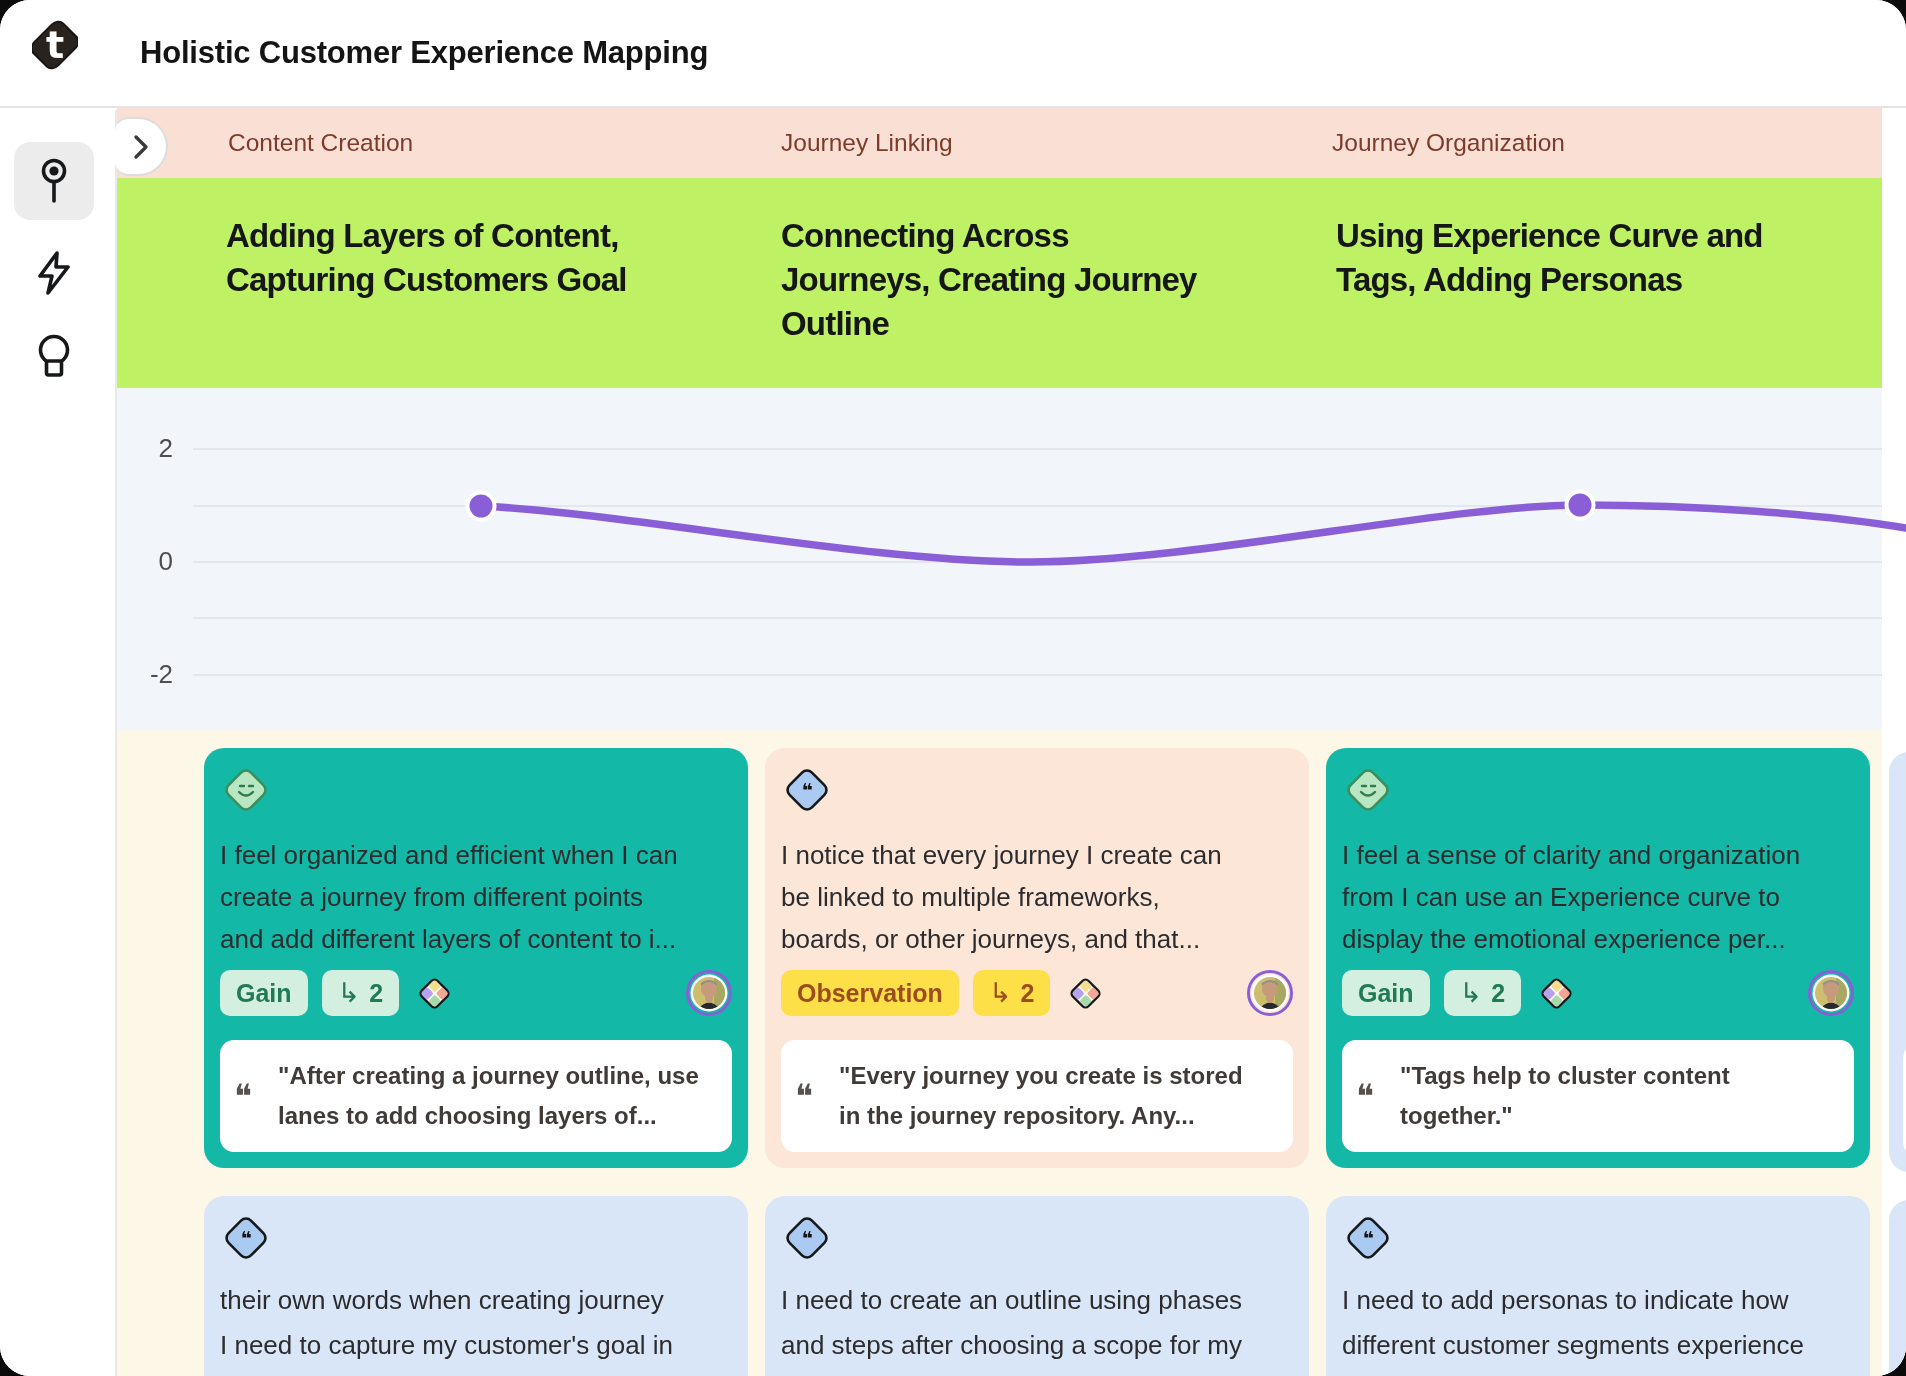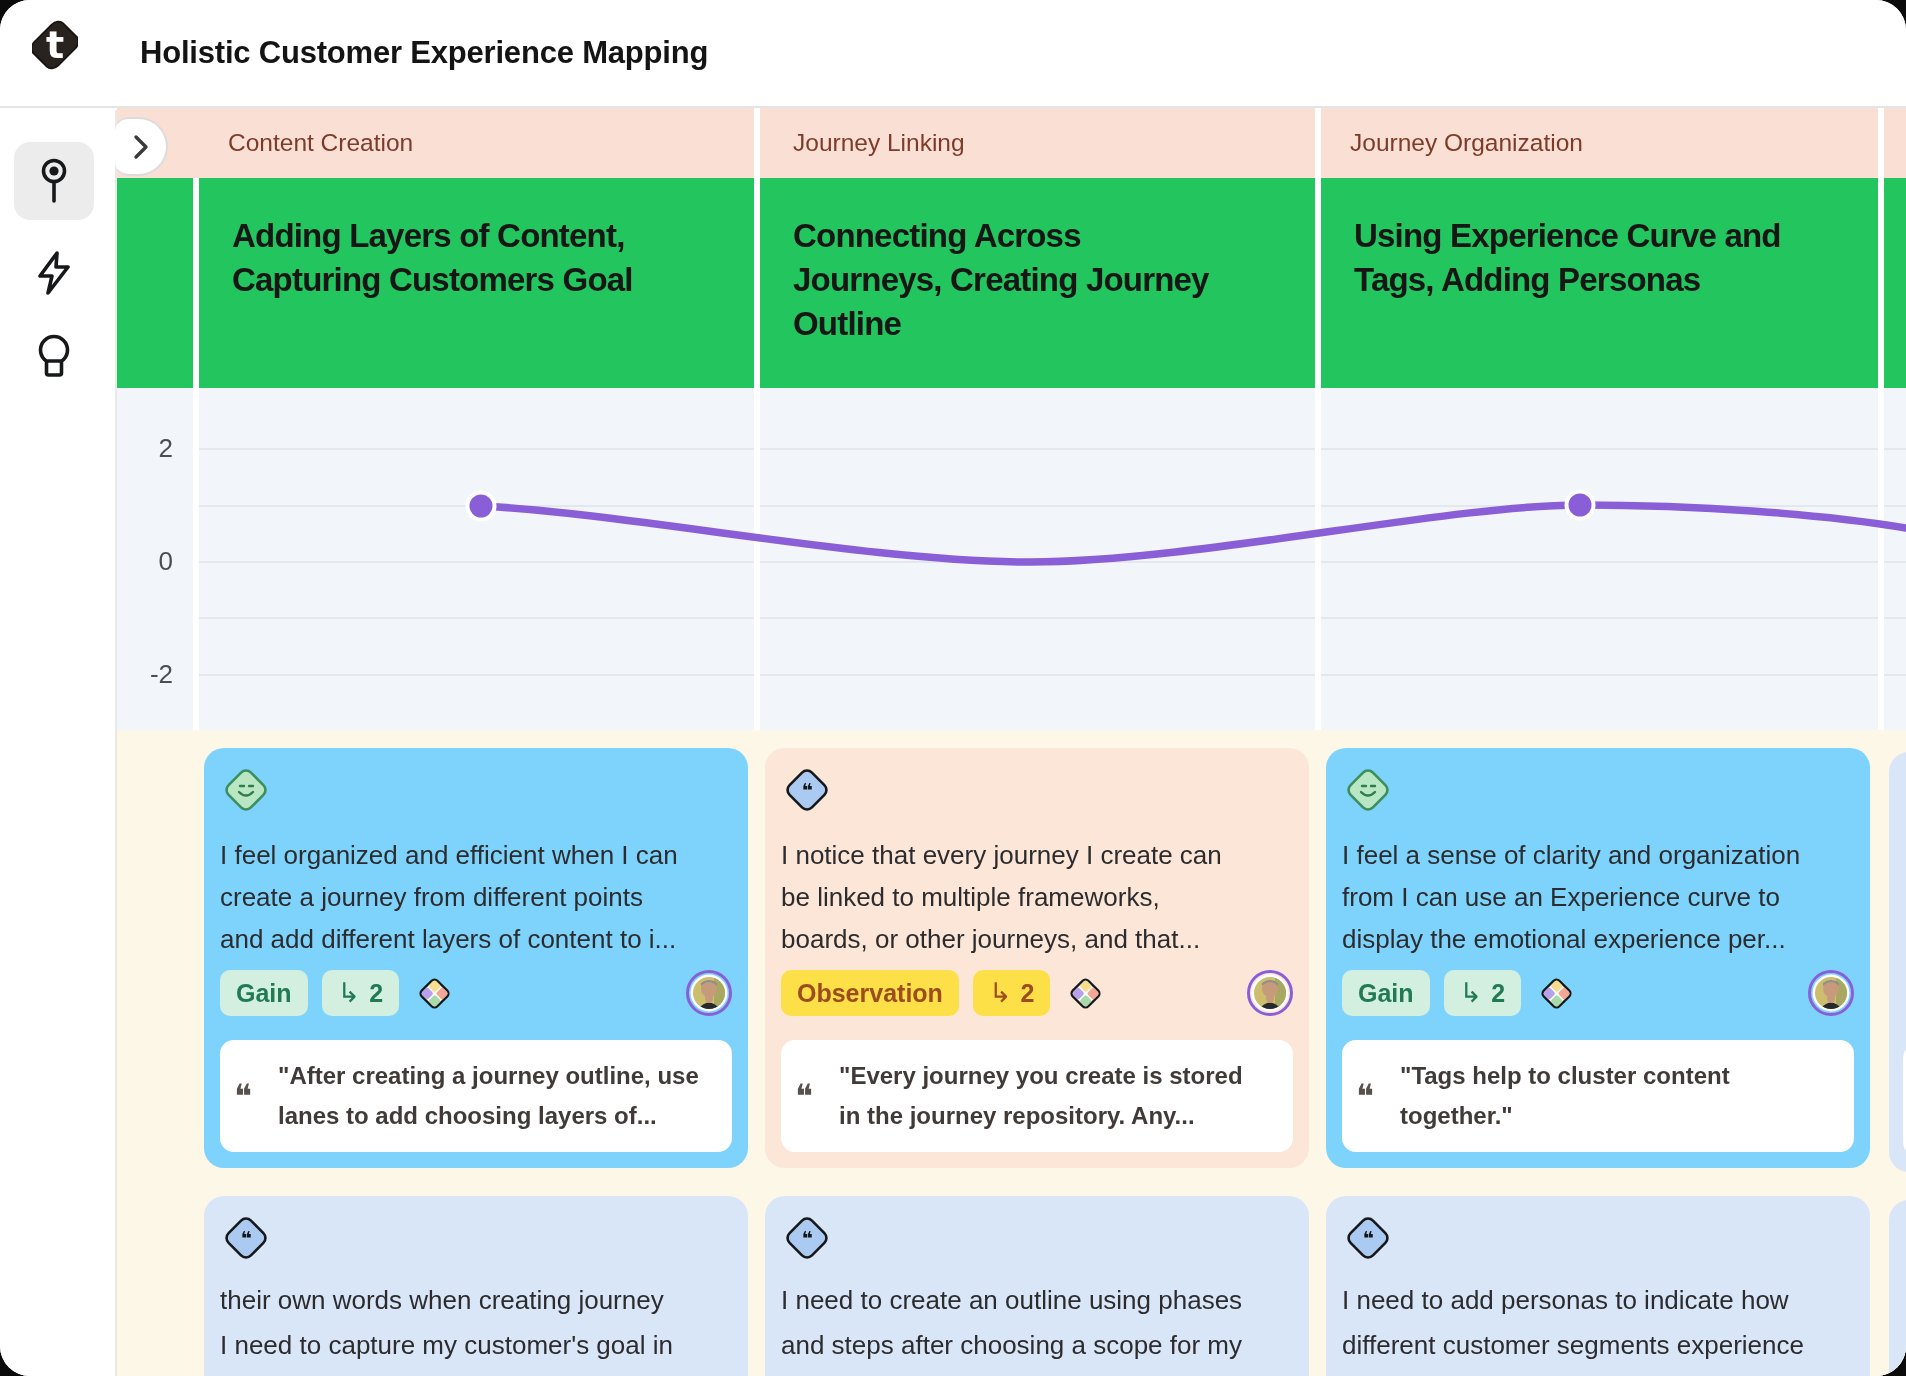--- a/index.html
+++ b/index.html
@@ -22,50 +22,50 @@
              display:flex; align-items:center; justify-content:center; background:transparent; border:0; cursor:pointer; }
   .side-btn.active{ background:#ececec; }
 
   .collapse-btn{ position:absolute; left:115px; top:117px; width:53px; height:59px; background:#fff;
                  border:2px solid #dcdcdc; border-left:none; border-radius:14px 30px 30px 14px;
                  display:flex; align-items:center; justify-content:center; z-index:30; cursor:pointer; }
 
   
   .board{ position:absolute; left:117px; top:108px; width:1789px; height:1268px;
           display:grid; grid-template-columns:76px 555px 555px 557px 22px;
-          grid-template-rows:70px 210px 342px 646px; column-gap:6px; background:#fff; }
+          grid-template-rows:70px 210px 342px 646px; background:#fff; }
   .hdr{ background:#fadfd4; display:flex; align-items:center; font-size:24.5px; font-weight:500;
         color:#7e3b29; grid-row:1; }
   .hdr .lbl{ white-space:nowrap; }
   .hdr1{ grid-column:1 / 3; padding-left:111px; }
   .hdr2{ grid-column:3; padding-left:33px; }
   .hdr3{ grid-column:4; padding-left:29px; }
   .hdr4{ grid-column:5; }
 
-  .titlecell{ background:#22c55e; grid-row:2; padding:36px 0 0 33px; overflow:hidden; }
+  .titlecell{ background:#bef264; grid-row:2; padding:36px 0 0 33px; overflow:hidden; }
   .titlecell .tl{ font-size:33px; line-height:44px; font-weight:700; color:#161616;
                   letter-spacing:-0.8px; white-space:nowrap; }
   .tc0{ grid-column:1; padding:0; }
   .tc1{ grid-column:2; }  .tc2{ grid-column:3; }  .tc3{ grid-column:4; }
   .tc4{ grid-column:5; padding:0; }
 
   .chartcell{ background:#f2f5fa; grid-row:3; position:relative; overflow:hidden; }
   .cc0{ grid-column:1; } .cc1{ grid-column:2; } .cc2{ grid-column:3; } .cc3{ grid-column:4; } .cc4{ grid-column:5; }
   .gridline{ position:absolute; left:0; width:100%; height:2px; background:#e3e7ee; }
   .gl1{ top:60px; } .gl2{ top:117px; } .gl3{ top:173px; } .gl4{ top:229px; } .gl5{ top:286px; }
   .ytick{ position:absolute; right:20px; width:50px; text-align:right; font-size:26px; color:#4d4d52;
           transform:translateY(-16px); }
   .yt1{ top:61px; } .yt2{ top:174px; } .yt3{ top:287px; }
 
   .curve-layer{ position:absolute; left:0; top:280px; width:1789px; height:342px; z-index:5; pointer-events:none; }
 
   
   .cardsband{ grid-column:1 / 6; grid-row:4; background:#fcf7e7; position:relative; }
   .card{ position:absolute; width:544px; height:420px; border-radius:20px; padding:16px; overflow:hidden; }
-  .card.green{ background:#7dd3fc; }
+  .card.green{ background:#14b8a6; }
   .card.orange{ background:#fce6d8; }
   .card.blue{ background:#d9e6f7; }
   .card .dicon{ width:48px; height:48px; margin:2px 0 0 2px; }
   .card .ctext{ margin-top:16px; }
   .card .ctext .ln{ font-size:26px; line-height:42px; color:#2c2c2e; white-space:nowrap; }
   .card.blue .ctext{ margin-top:12px; }
   .card.blue .ctext .ln{ line-height:45px; }
 
   .badgerow{ position:absolute; left:16px; top:222px; height:46px; display:flex; align-items:center; gap:14px; }
   .badge{ height:46px; border-radius:10px; display:flex; align-items:center; padding:0 16px;

